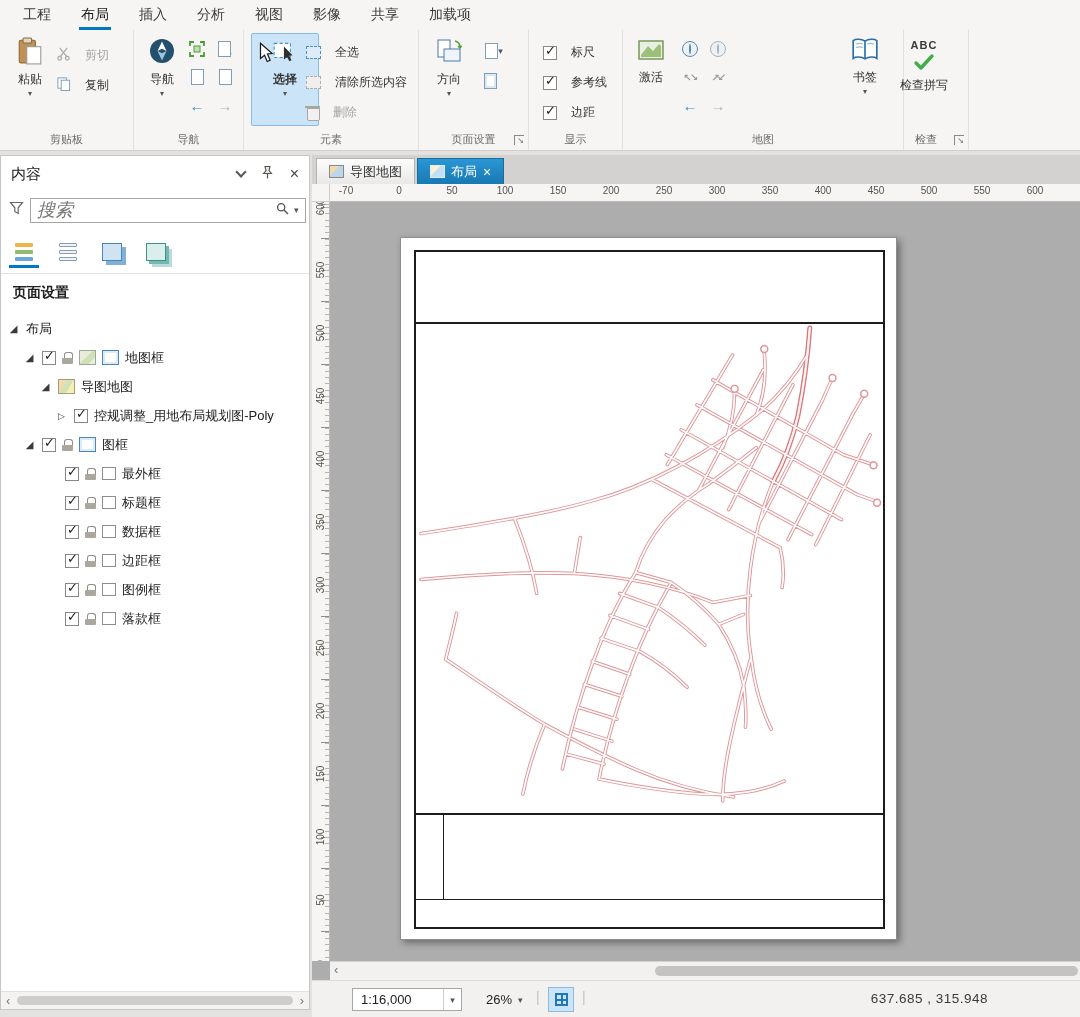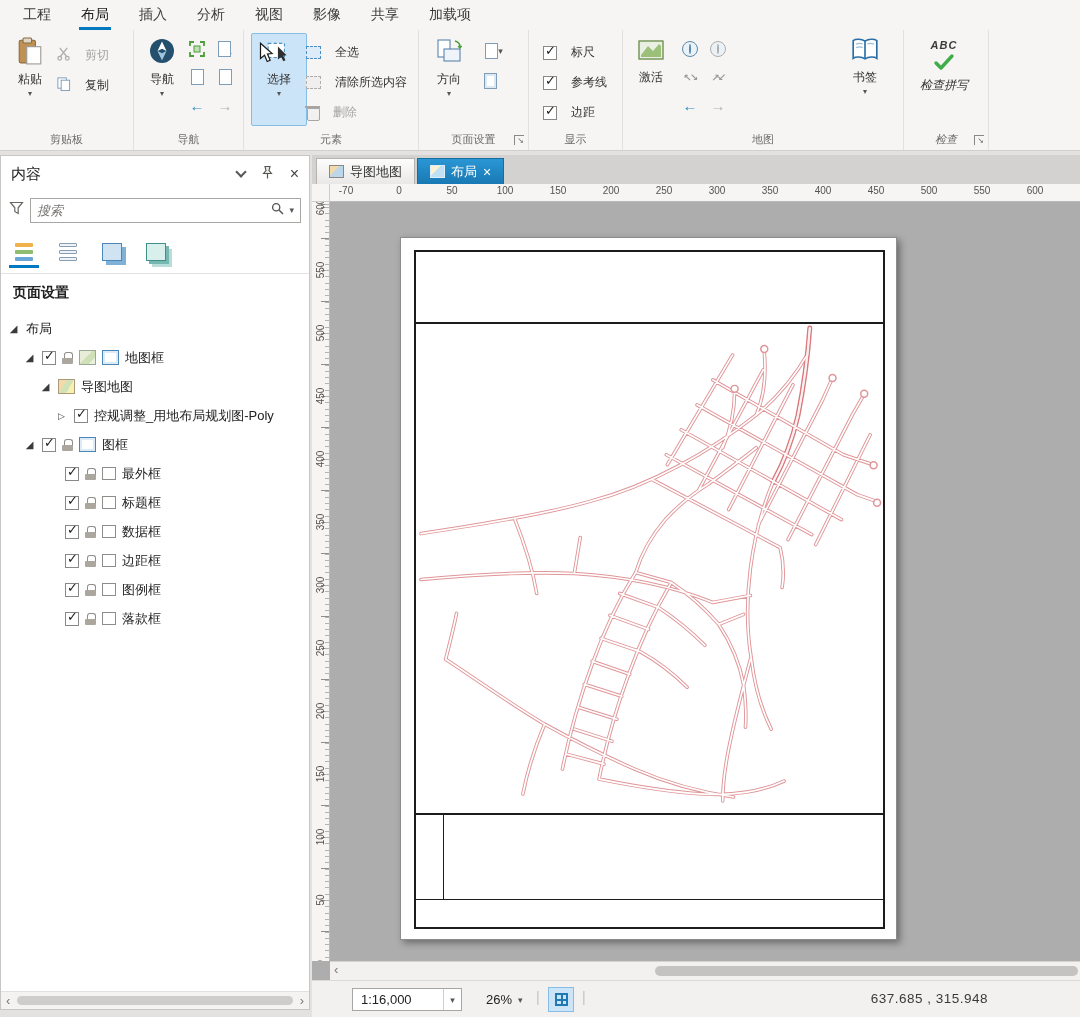--- a/index.html
+++ b/index.html
@@ -43,21 +43,21 @@
 
   
   .panel { position:absolute; top:155px; left:0; width:310px; height:855px; background:#fff; border:1px solid #c8c6c4; }
   .phead { position:absolute; top:0; left:0; right:0; height:36px; display:flex; align-items:center; padding:0 10px; }
   .ptitle { font-size:15px; color:#222; flex:1; }
   .phicons { display:flex; align-items:center; gap:16px; }
   .cdown { width:8px; height:8px; border-right:2px solid #5a5856; border-bottom:2px solid #5a5856; transform:rotate(45deg); margin-top:-4px; }
   .pclose { font-size:16px; color:#444; line-height:14px; }
   .searchrow { position:absolute; top:40px; left:0; right:0; height:28px; display:flex; align-items:center; padding:0 8px; gap:6px; }
   .searchbox { flex:1; height:25px; border:1px solid #a8a6a3; background:#fff; display:flex; align-items:center; padding:0 6px; gap:5px; }
-  .searchbox input { flex:1; border:none; outline:none; font-style:italic; font-size:13px; color:#701a75; font-family:inherit; background:transparent; }
+  .searchbox input { flex:1; border:none; outline:none; font-style:italic; font-size:18px; color:#701a75; font-family:inherit; background:transparent; }
   .searchbox input::placeholder { color:#767472; font-style:italic; }
   .ddsmall { font-size:9px; color:#555; }
   .ptabs { position:absolute; top:76px; left:0; right:0; height:42px; display:flex; padding:4px 6px 0 6px; gap:10px; border-bottom:1px solid #e4e2e0; }
   .ptab { width:34px; height:32px; display:flex; align-items:center; justify-content:center; position:relative; }
   .ptab.active::after { content:""; position:absolute; left:2px; right:2px; bottom:0; height:3px; background:#0079c1; }
   .lgA { display:flex; flex-direction:column; gap:3px; }
   .lgA span { width:18px; height:4px; border-radius:1px; }
   .lgB { display:flex; flex-direction:column; gap:3px; }
   .lgB span { width:18px; height:4px; border:1px solid #8a9db0; background:#eef3f7; border-radius:1px; }
   .lgC { width:20px; height:18px; border:1px solid #4a86b8; background:#cfe3f2; box-shadow:4px 4px 0 #7fb0d6; }
@@ -221,21 +221,21 @@
       <div class="mini" style="left:52px;top:64px;">
         <span class="arrowglyph" style="color:#2e8bc5;">←</span>
       </div>
       <div class="mini" style="left:80px;top:64px;">
         <span class="arrowglyph" style="color:#b5b3b1;">→</span>
       </div>
       <div class="glabel">导航</div>
     </div>
 
     <div class="rgroup" style="left:244px;width:175px;">
-      <div class="bigbtn selbtn" style="left:7px;top:3px;width:56px;height:93px;">
+      <div class="bigbtn selbtn" style="left:7px;top:3px;width:68px;height:93px;font-weight:bold;">
         <span>
           <svg width="26" height="26" viewBox="0 0 24 24">
               <rect x="2" y="4" width="15" height="13" fill="#fff" stroke="#4a90c2" stroke-dasharray="3 2"></rect>
               <path d="M11 7 L11 19 L14 16.5 L16 20.5 L18 19.5 L16 15.5 L19 15 Z" fill="#2f2f2f"></path>
             </svg>
         </span>
         <span class="blabel">选择</span>
         <span class="dd">▾</span>
       </div>
       <div class="oscursor" style="left:14px;top:12px;">
@@ -340,21 +340,21 @@
               <path d="M12 3.5 V18.5" stroke="#2a6fa8" stroke-width="1.4"></path>
               <path d="M4.5 6 C6.5 5.2 8.5 5.2 10 6 M4.5 9 C6.5 8.2 8.5 8.2 10 9 M14 6 C15.5 5.2 17.5 5.2 19.5 6" stroke="#9cbcd6" fill="none"></path>
             </svg>
         </span>
         <span class="blabel">书签</span>
         <span class="dd">▾</span>
       </div>
       <div class="glabel">地图</div>
     </div>
 
-    <div class="rgroup" style="left:904px;width:85px;font-style:italic;">
+    <div class="rgroup" style="left:884px;width:85px;">
       <div class="bigbtn" style="left:10px;top:4px;width:60px;">
         <span class="abc-label">ABC</span>
         <span>
           <svg width="22" height="18" viewBox="0 0 22 18">
               <path d="M3 10 L8 15 L19 3" fill="none" stroke="#3fae49" stroke-width="3.4" stroke-linecap="round" stroke-linejoin="round"></path>
             </svg>
         </span>
         <span class="blabel">检查拼写</span>
       </div>
       <div class="glabel">检查</div>

